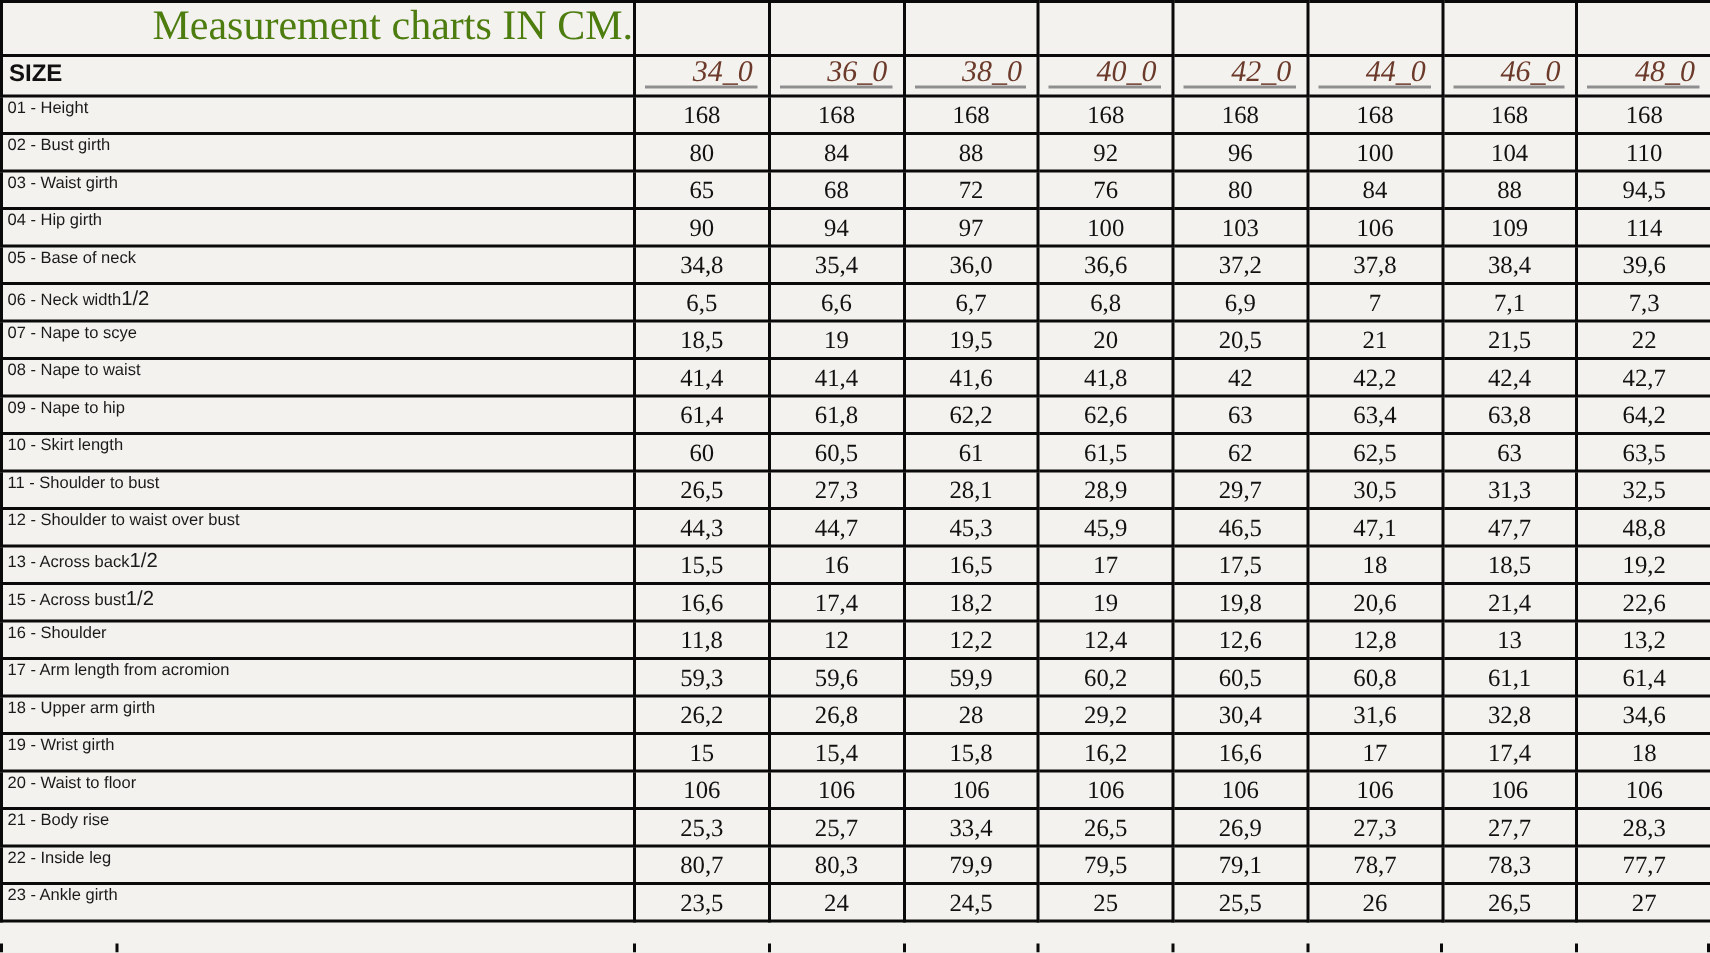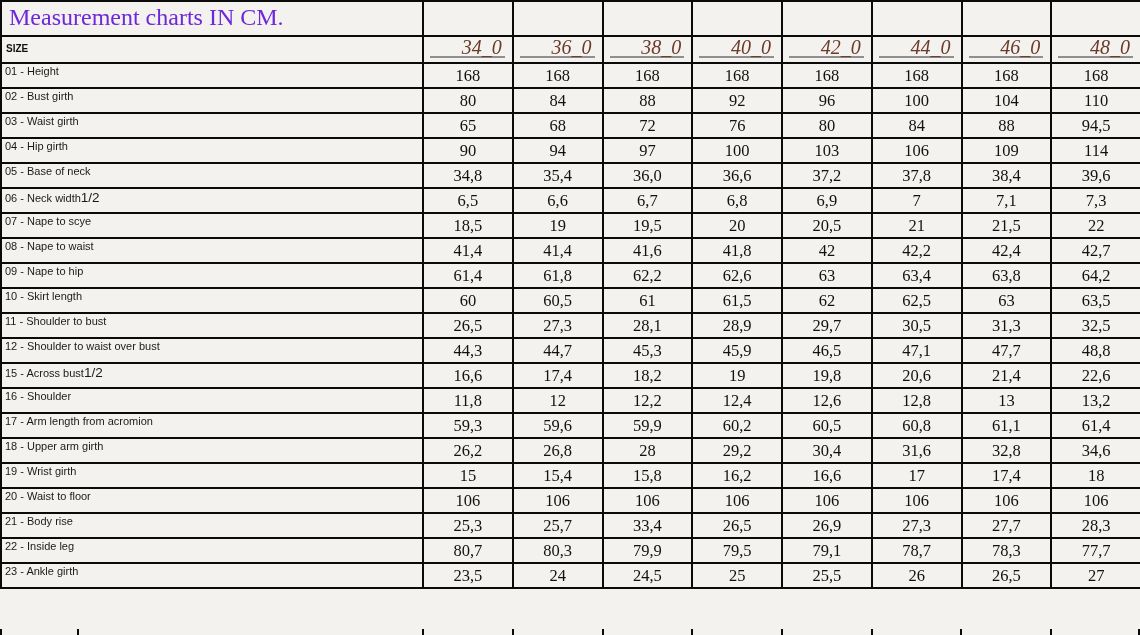--- a/index.html
+++ b/index.html
@@ -20,32 +20,33 @@
   table.mtable td {
     border:2px solid #0a0a0a;
     background:#f4f2ee;
     overflow:hidden;
     white-space:nowrap;
   }
 
   tr.title-row { height:35px; }
   td.title-cell {
     font-family:"Liberation Serif", serif;
-    font-size:24px;
-    color:#6d28d9;
+    font-size:28px;
+    color:#4d7c0f;
     padding:0 0 2px 7px;
     vertical-align:middle;
+    text-align:right;
   }
   td.empty-cell { }
 
   tr.size-row { height:27px; }
   td.size-label-cell {
     font-family:"Liberation Sans", sans-serif;
     font-weight:bold;
-    font-size:10px;
+    font-size:16px;
     color:#111;
     padding:0 0 2px 4px;
     vertical-align:middle;
   }
   td.size-cell {
     vertical-align:bottom;
     padding:0 7px 4px 6px;
   }
   .size-inner {
     display:block;
@@ -275,20 +276,31 @@
         <tr class="data-row">
           <td class="row-label-cell">12 - Shoulder to waist over bust</td>
           <td class="val-cell">44,3</td>
           <td class="val-cell">44,7</td>
           <td class="val-cell">45,3</td>
           <td class="val-cell">45,9</td>
           <td class="val-cell">46,5</td>
           <td class="val-cell">47,1</td>
           <td class="val-cell">47,7</td>
           <td class="val-cell">48,8</td>
+        </tr>
+        <tr class="data-row">
+          <td class="row-label-cell">13 - Across back<span class="half-frac">1/2</span></td>
+          <td class="val-cell">15,5</td>
+          <td class="val-cell">16</td>
+          <td class="val-cell">16,5</td>
+          <td class="val-cell">17</td>
+          <td class="val-cell">17,5</td>
+          <td class="val-cell">18</td>
+          <td class="val-cell">18,5</td>
+          <td class="val-cell">19,2</td>
         </tr>
         <tr class="data-row">
           <td class="row-label-cell">15 - Across bust<span class="half-frac">1/2</span></td>
           <td class="val-cell">16,6</td>
           <td class="val-cell">17,4</td>
           <td class="val-cell">18,2</td>
           <td class="val-cell">19</td>
           <td class="val-cell">19,8</td>
           <td class="val-cell">20,6</td>
           <td class="val-cell">21,4</td>

